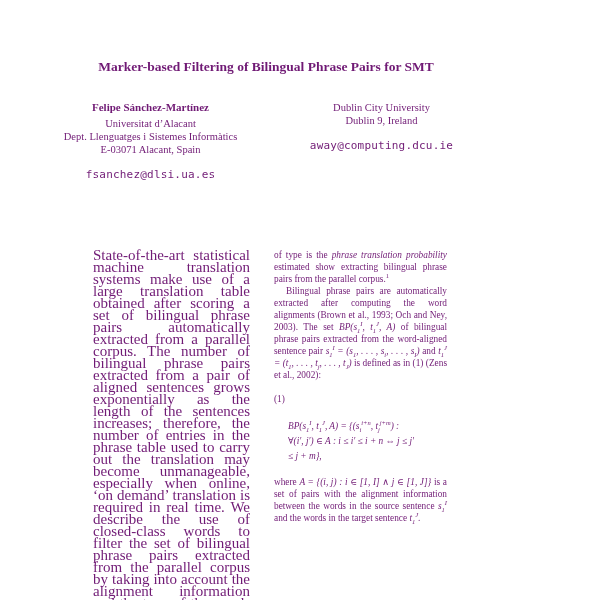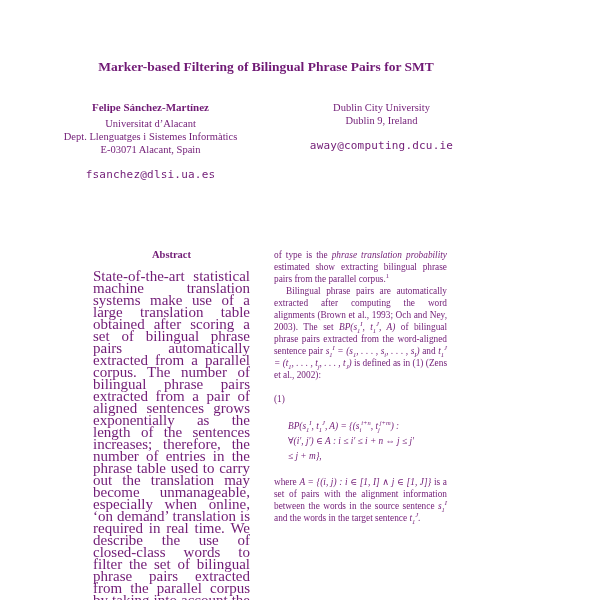--- a/index.html
+++ b/index.html
@@ -95,21 +95,20 @@
     <div class="author">
       <div class="author-line">Dublin City University</div>
       <div class="author-line">Dublin 9, Ireland</div>
       <div class="author-email">away@computing.dcu.ie</div>
     </div>
   </div>
 
   <div class="columns">
 
     <div class="col">
-      <h2 class="abstract-heading">Abstract</h2>
       <p class="abstract-text">State-of-the-art statistical machine translation systems make use of a large translation table obtained after scoring a set of bilingual phrase pairs automatically extracted from a parallel corpus. The number of bilingual phrase pairs extracted from a pair of aligned sentences grows exponentially as the length of the sentences increases; therefore, the number of entries in the phrase table used to carry out the translation may become unmanageable, especially when online, ‘on demand’ translation is required in real time. We describe the use of closed-class words to filter the set of bilingual phrase pairs extracted from the parallel corpus by taking into account the alignment information and the type of the words involved in the alignments. On four European language pairs, we show that our simple yet novel approach can filter the phrase table by up to a third yet still provide competitive results compared to the baseline. Furthermore, it provides a nice balance between the unfiltered approach and pruning using stop</p>
     </div>
 
     <div class="col">
       <p class="body-para"><span>of type is the </span><em>phrase translation probability</em><span> estimated show extracting bilingual phrase pairs from the parallel corpus.</span><sup class="fn">1</sup></p>
 
       <p class="body-para indent">Bilingual phrase pairs are automatically extracted after computing the word alignments (Brown et al., 1993; Och and Ney, 2003). The set <em>BP(s<sub>1</sub><sup>I</sup>, t<sub>1</sub><sup>J</sup>, A)</em> of bilingual phrase pairs extracted from the word-aligned sentence pair <em>s<sub>1</sub><sup>I</sup> = (s<sub>1</sub>, . . . , s<sub>i</sub>, . . . , s<sub>I</sub>)</em> and <em>t<sub>1</sub><sup>J</sup> = (t<sub>1</sub>, . . . , t<sub>j</sub>, . . . , t<sub>J</sub>)</em> is defined as in (1) (Zens et al., 2002):</p>
 
       <p class="eq-number">(1)</p>
 

